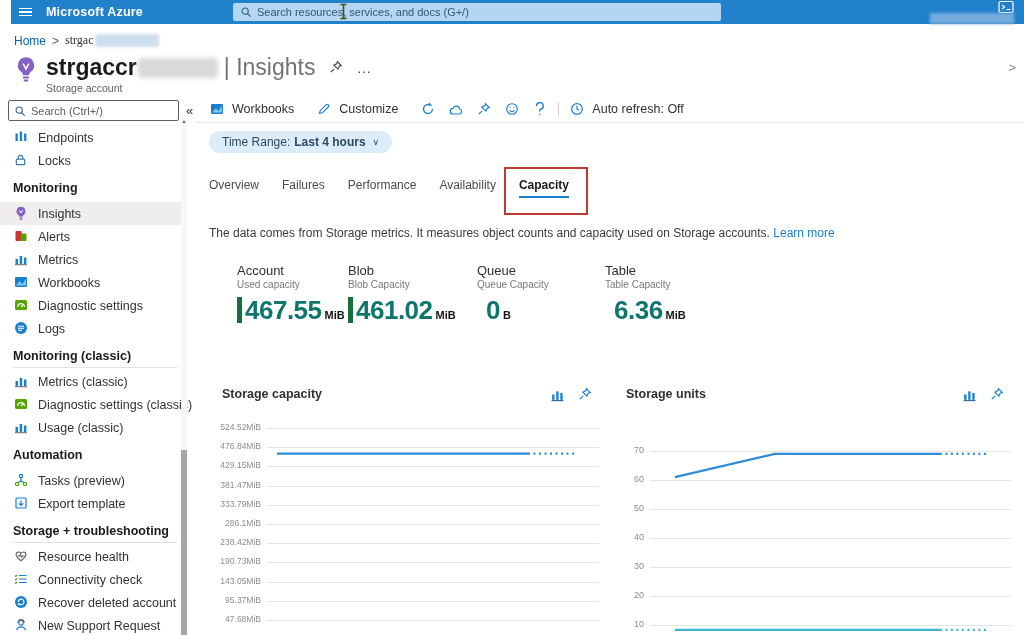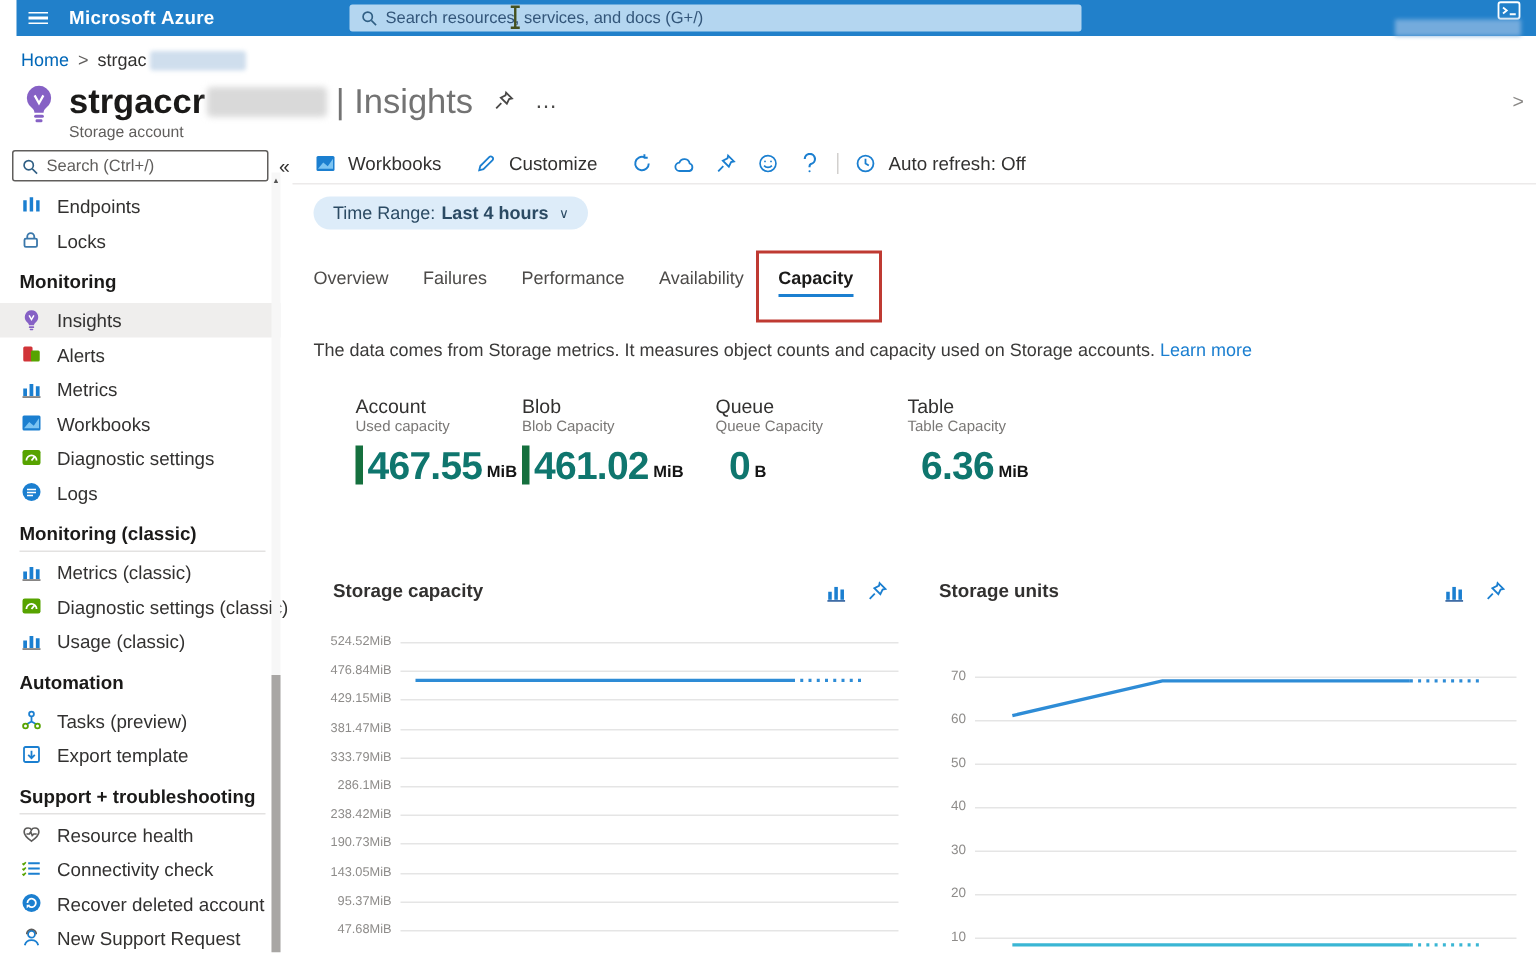--- a/index.html
+++ b/index.html
@@ -18,21 +18,21 @@
   .tb-search input::placeholder { color:#33567a; opacity:1; }
   .ibeam { position:absolute; left:106px; top:0px; }
   .tb-right { position:absolute; right:10px; top:0; height:24px; display:flex; align-items:flex-end; gap:20px;flex-direction:column; }
   .tb-icon { display:inline-flex; width:16px; height:16px; align-items:center; justify-content:center; cursor:pointer; }
   .tb-user { font-size:11px; margin-left:4px; white-space:nowrap; cursor:pointer; }
   .tb-redact { position:absolute; right:0px; top:13px; width:84px; height:11px; background:#79aede; filter:blur(1.5px); opacity:.95; }
 
   
   .breadcrumb { position:absolute; top:33px; left:14px; font-size:12px; color:#605e5c; display:flex; align-items:center; gap:6px; }
   .breadcrumb a { color:#0067b8; text-decoration:none; cursor:pointer; }
-  .bc-cur { color:#323130; cursor:pointer; }
+  .bc-cur { color:#323130; cursor:pointer;font-family:Liberation Serif, serif; }
   .redact { display:inline-block; }
   .redact-bc { width:64px; height:13px; background:#cfdeed; border-radius:2px; filter:blur(1.5px); margin-left:-4px; }
 
   
   .page-head { position:absolute; top:54px; left:14px; right:0; display:flex; gap:8px; }
   .res-icon { width:24px; height:28px; margin-top:2px; flex:none; }
   .title-line { display:flex; align-items:center; font-size:23px; color:#1b1a19; }
   .t-strong { font-weight:700; }
   .redact-title { width:80px; height:20px; background:#d9d9d9; border-radius:3px; filter:blur(2px); margin:0 6px 0 1px; }
   .t-light { font-weight:400; color:#737373; }
@@ -360,21 +360,21 @@
         </div>
         <div class="sb-item">
           <span class="sb-ic">
             <svg width="14" height="14" viewBox="0 0 14 14" fill="none" stroke="#1b7fd0" stroke-width="1.2">
               <rect x="2" y="2" width="10" height="10" rx="1"></rect>
               <path d="M7 4.5v5M4.8 7.3L7 9.5l2.2-2.2"></path>
             </svg>
           </span>
           <span class="sb-label">Export template</span>
         </div>
-        <div class="sb-header underline">Support + troubleshooting</div>
+        <div class="sb-header underline">Storage + troubleshooting</div>
         <div class="sb-item">
           <span class="sb-ic">
             <svg width="14" height="14" viewBox="0 0 14 14" fill="none" stroke="#5c5b5a" stroke-width="1.1">
               <path d="M7 11.8C3.9 9.5 2.1 7.6 2.1 5.6 2.1 4.1 3.2 3 4.7 3c1 0 1.9.5 2.3 1.3C7.4 3.5 8.3 3 9.3 3c1.5 0 2.6 1.1 2.6 2.6 0 2-1.8 3.9-4.9 6.2z"></path>
               <path d="M3.6 7h2l.9-1.5 1 2.5 1-1h2"></path>
             </svg>
           </span>
           <span class="sb-label">Resource health</span>
         </div>
         <div class="sb-item">

